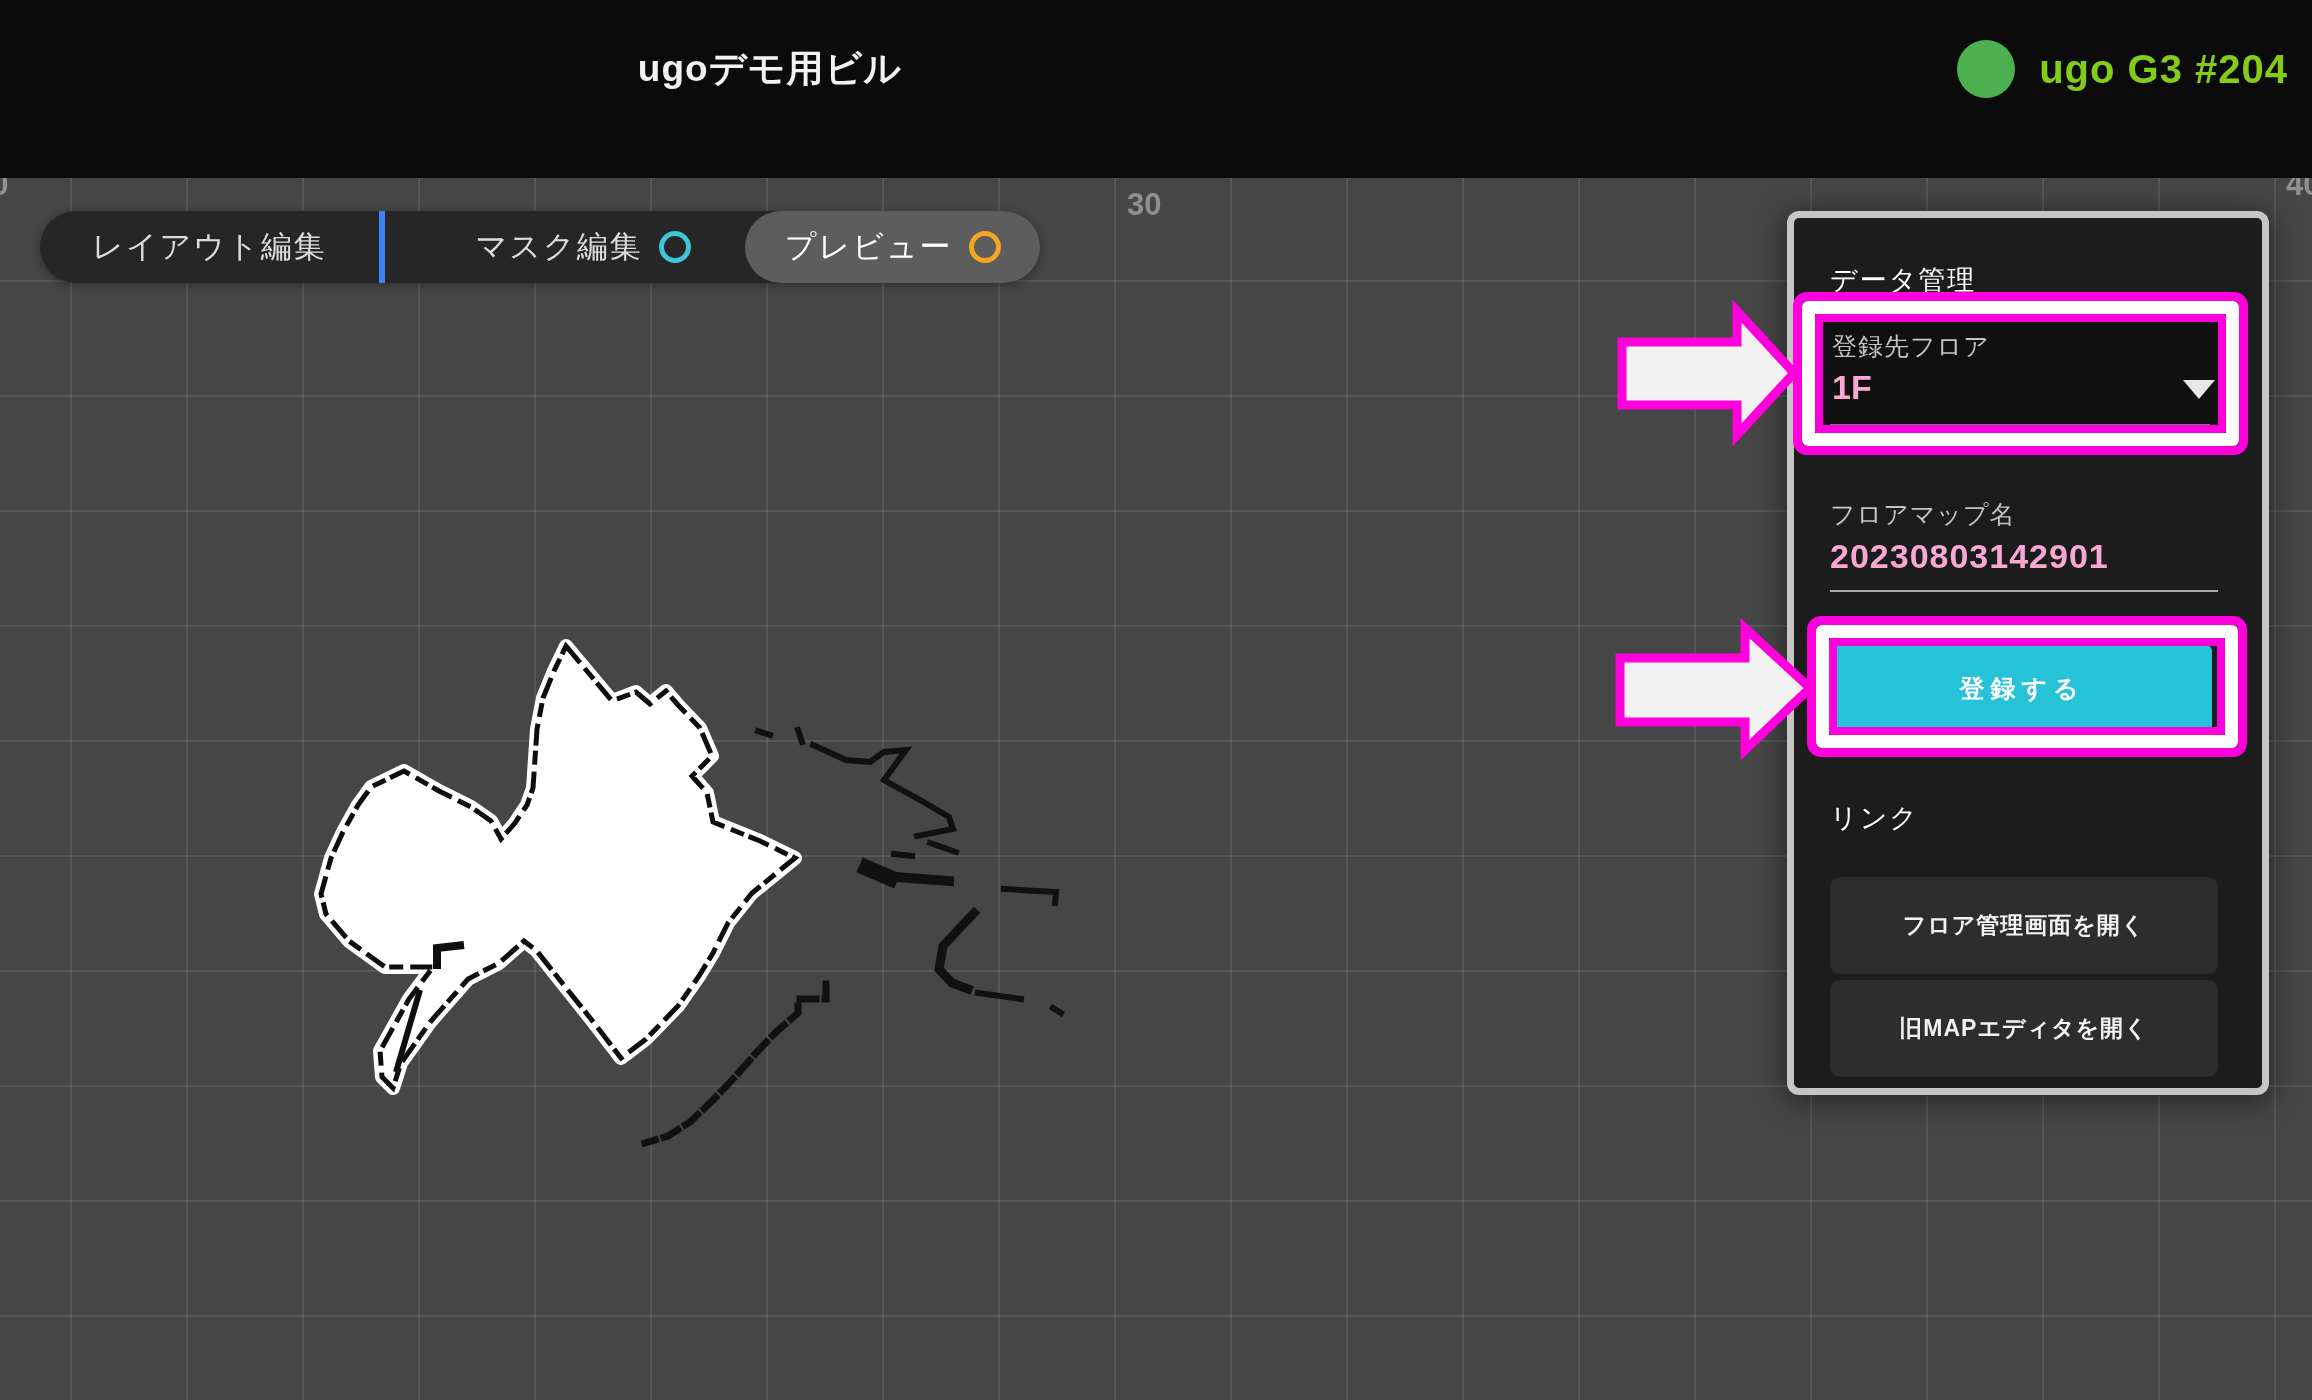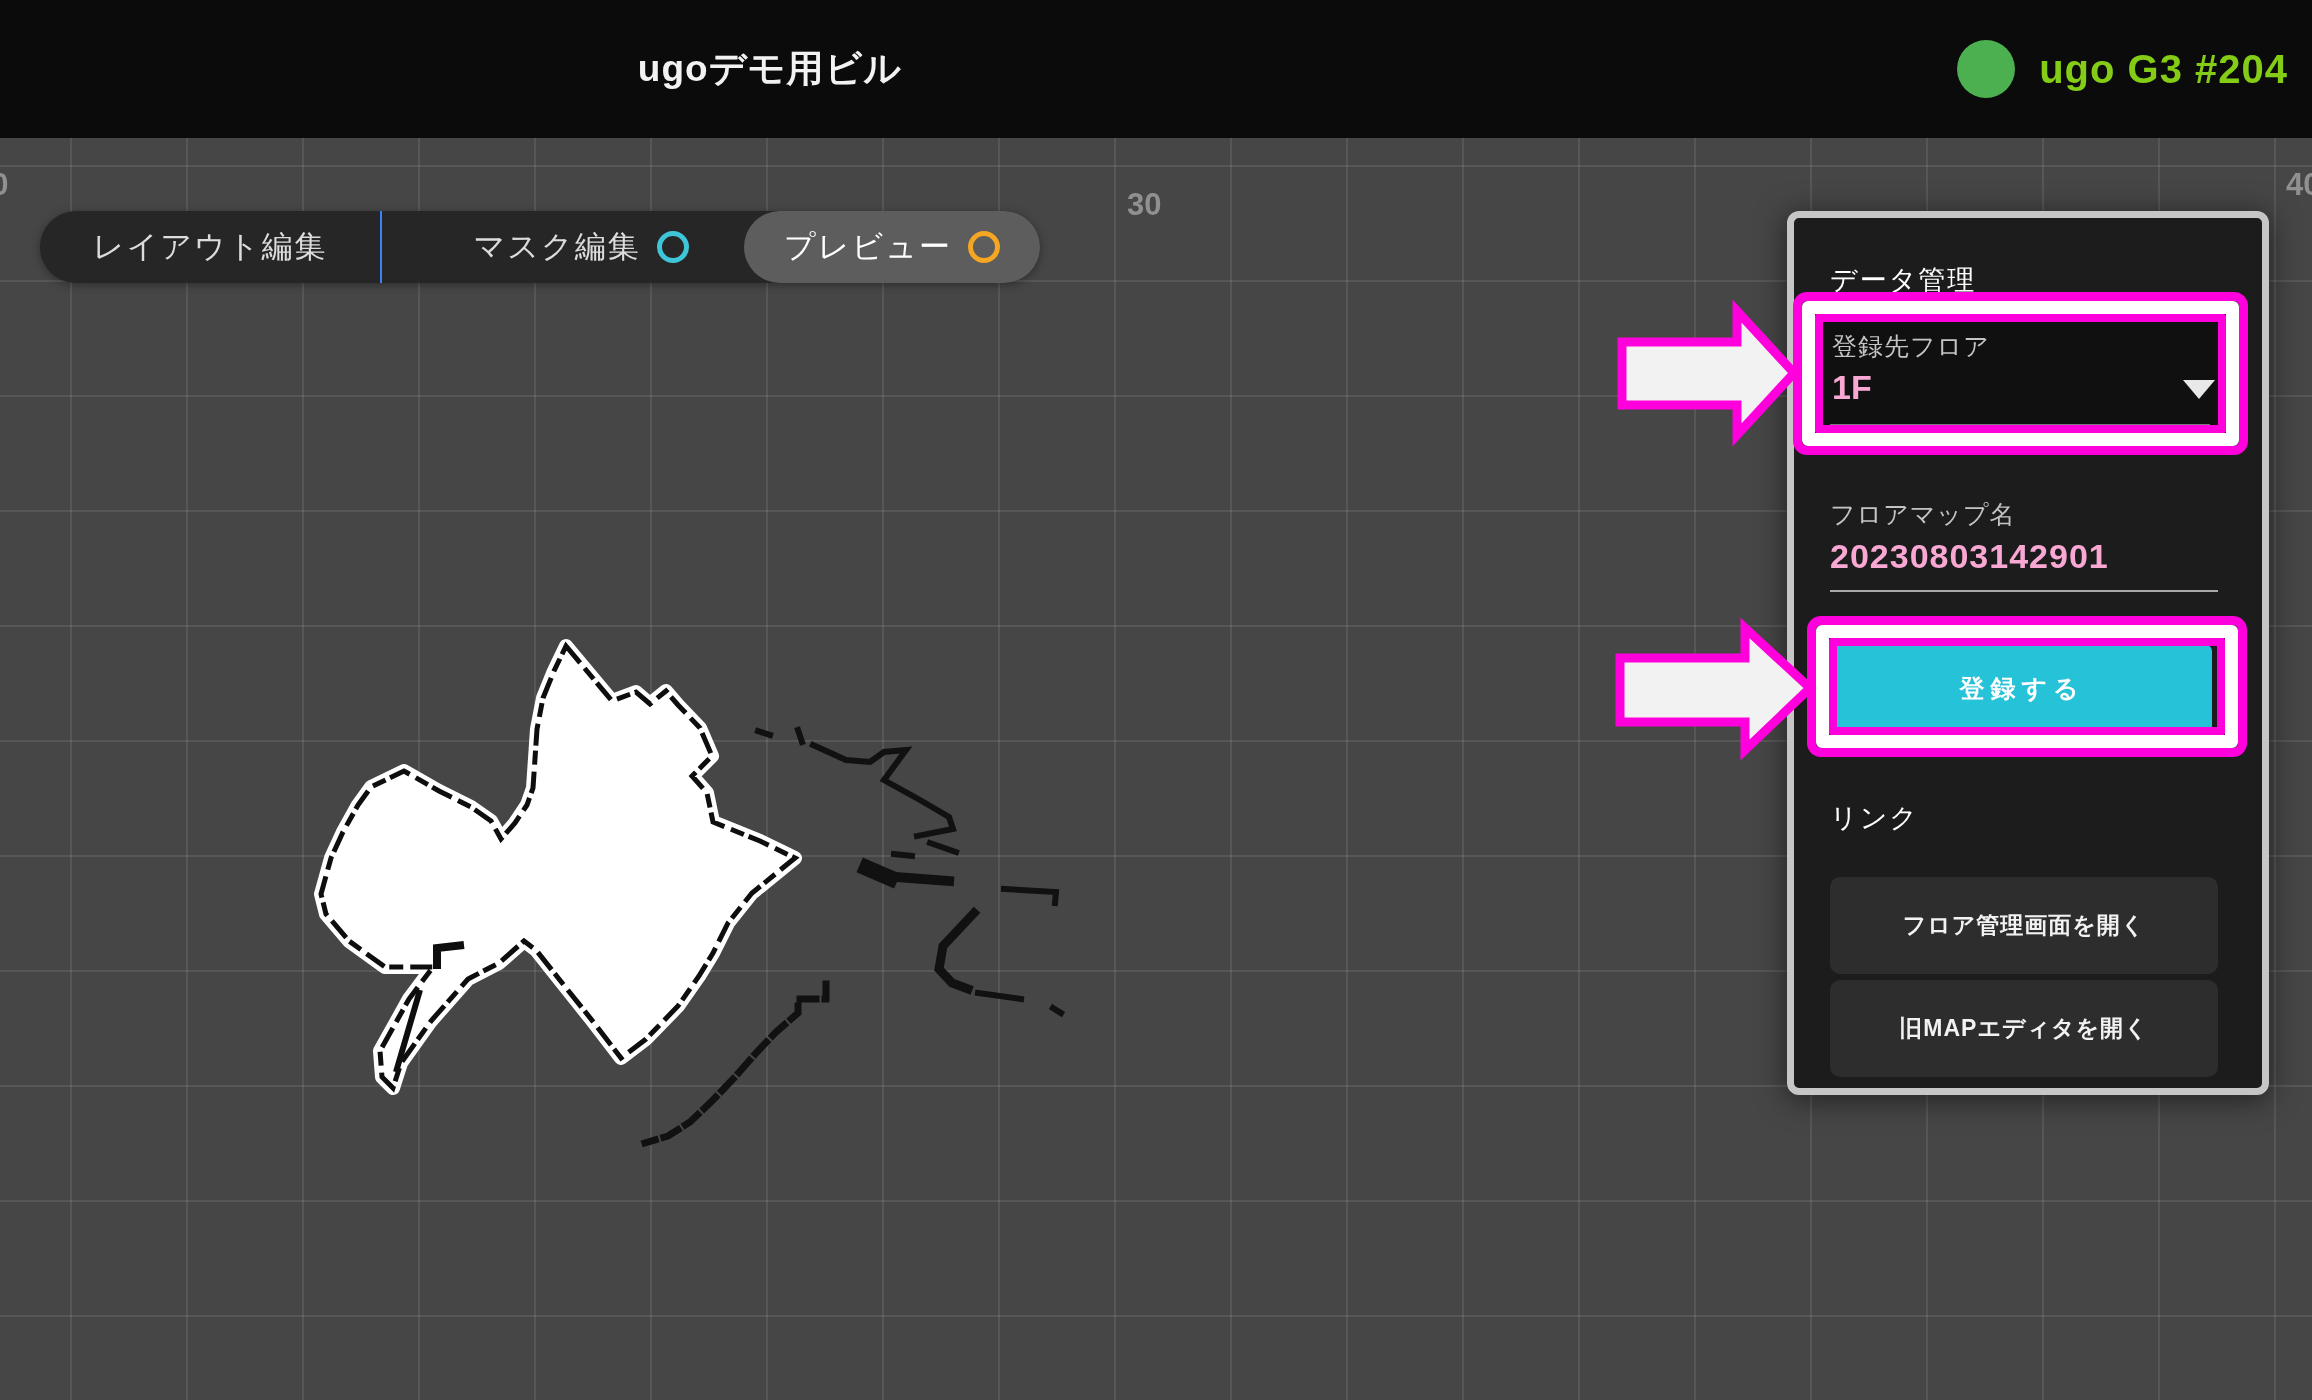--- a/index.html
+++ b/index.html
@@ -1,20 +1,20 @@
 <!DOCTYPE html>
 <html><head>
 <meta charset="utf-8">
 <style>
   html,body{margin:0;padding:0;background:#2b2b2b;}
   body{font-family:"Liberation Sans","DejaVu Sans",sans-serif;}
   #screen{position:relative;width:2312px;height:1400px;overflow:hidden;background:#464646;}
 
   
-  .header{position:absolute;left:0;top:0;width:2312px;height:138px;background:#0b0b0b;}
+  .header{position:absolute;left:0;top:0;width:2312px;height:178px;background:#0b0b0b;}
   .header-title{position:absolute;left:420px;top:0;width:700px;height:138px;line-height:138px;
     text-align:center;color:#f2f2f2;font-size:37px;font-weight:600;letter-spacing:1px;}
   .robot-chip{position:absolute;right:24px;top:0;height:138px;display:flex;align-items:center;gap:24px;}
   .status-dot{width:58px;height:58px;border-radius:50%;background:#4caf50;}
   .robot-label{color:#84cc16;font-size:40px;font-weight:600;letter-spacing:1px;}
 
   
   .canvas{position:absolute;left:0;top:138px;width:2312px;height:1262px;background-color:#464646;
     background-image:
       linear-gradient(to right, rgba(255,255,255,0.09) 2px, transparent 2px),
@@ -23,21 +23,21 @@
     background-position:70px 0px, 0px 27px;}
   .grid-label{position:absolute;color:#9d9d9d;font-size:31px;font-weight:600;opacity:.85;}
   .map-svg{position:absolute;left:0;top:0;width:2312px;height:1262px;}
 
   
   .tabbar{position:absolute;left:40px;top:211px;width:1000px;height:72px;display:flex;
     border-radius:52px;background:#262626;box-shadow:0 2px 10px rgba(0,0,0,.35);}
   .tab{display:flex;align-items:center;justify-content:center;gap:16px;color:#dcdcdc;
     font-size:31px;font-weight:500;letter-spacing:2px;cursor:pointer;}
   .tab-1{width:353px;border-radius:52px 0 0 52px;}
-  .tab-2{width:338px;border-left:2px solid #3b82f6;padding-left:36px;}
+  .tab-2{width:338px;border-left:6px solid #3b82f6;padding-left:36px;}
   .tab-3{width:307px;background:#5d5d5d;color:#ffffff;border-radius:52px;}
   .ring{width:22px;height:22px;border-radius:50%;background:transparent;}
   .ring-cyan{border:5px solid #3ec6d8;}
   .ring-orange{border:5px solid #f5a623;}
 
   
   .panel{position:absolute;left:1787px;top:211px;width:482px;height:884px;background:#1c1c1c;
     border:7px solid #c6c6c6;border-radius:12px;box-sizing:border-box;box-shadow:0 4px 30px rgba(0,0,0,.55);}
   .p-label-sm{position:absolute;color:#c4c4c4;font-size:25px;letter-spacing:1px;}
   .p-label{position:absolute;color:#ffffff;font-size:27px;letter-spacing:2px;}

